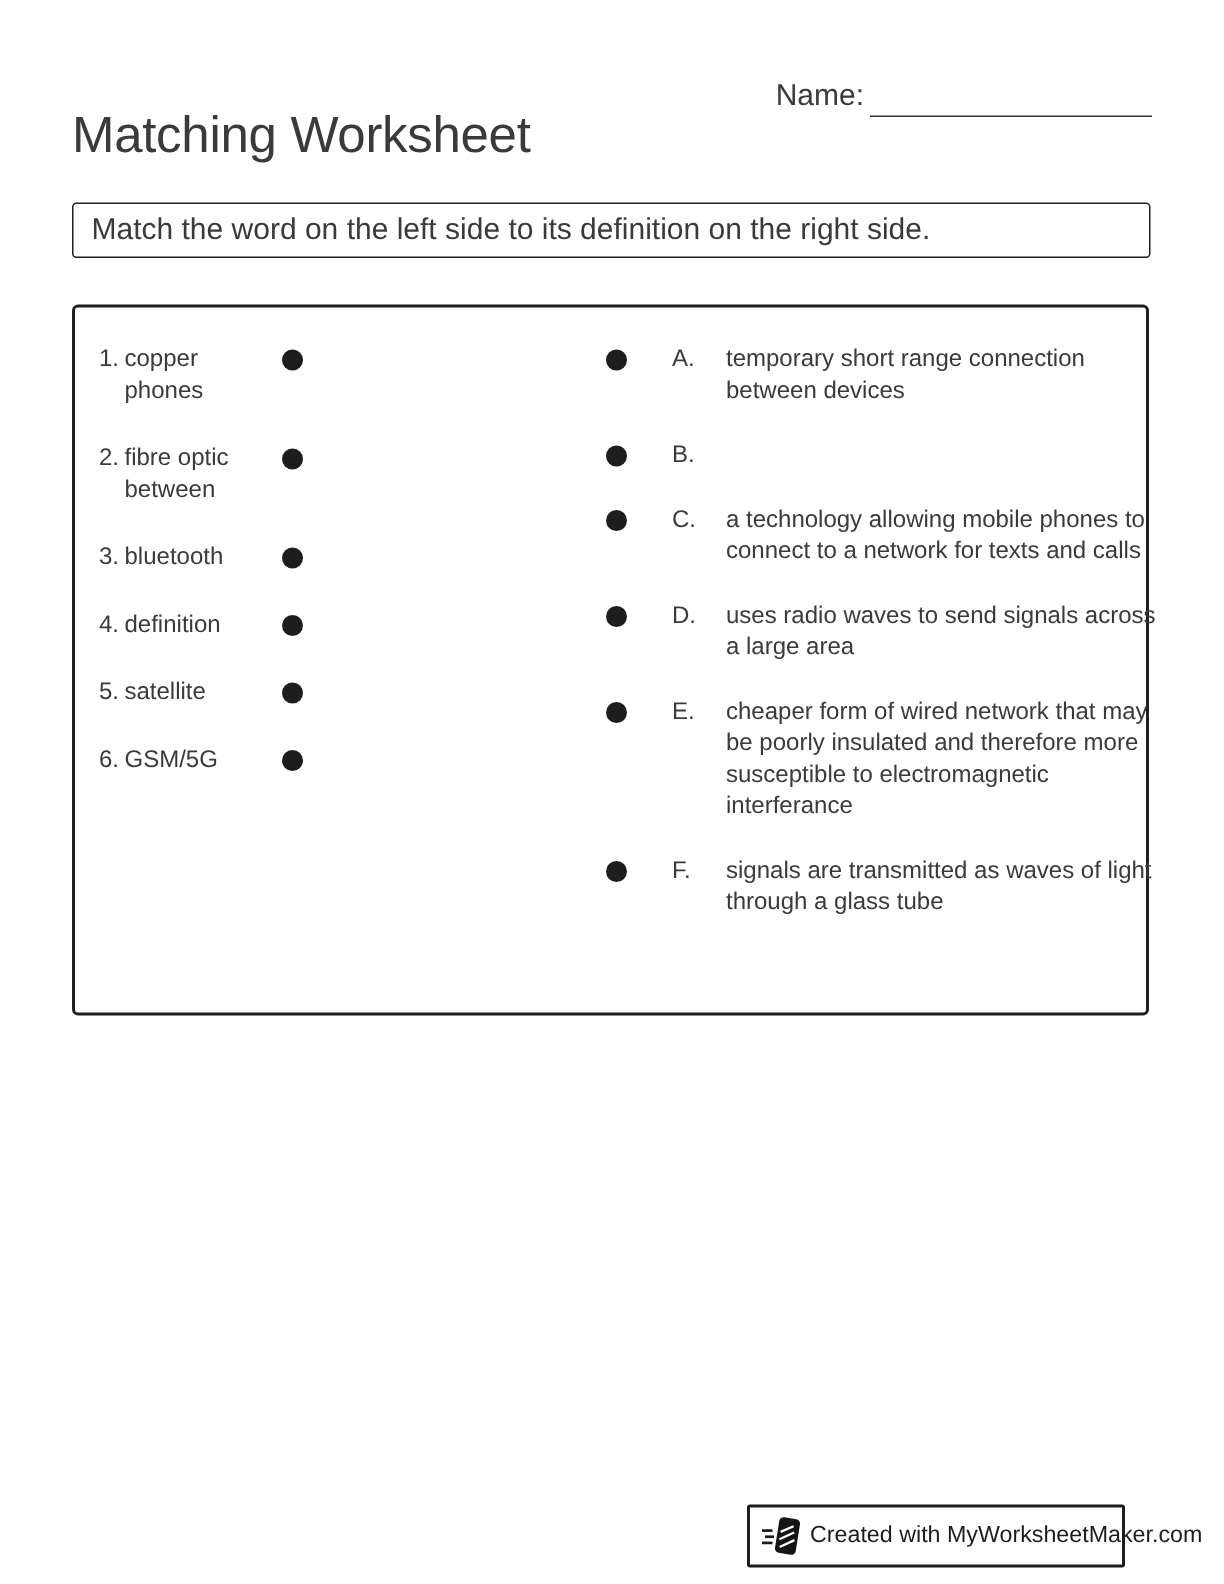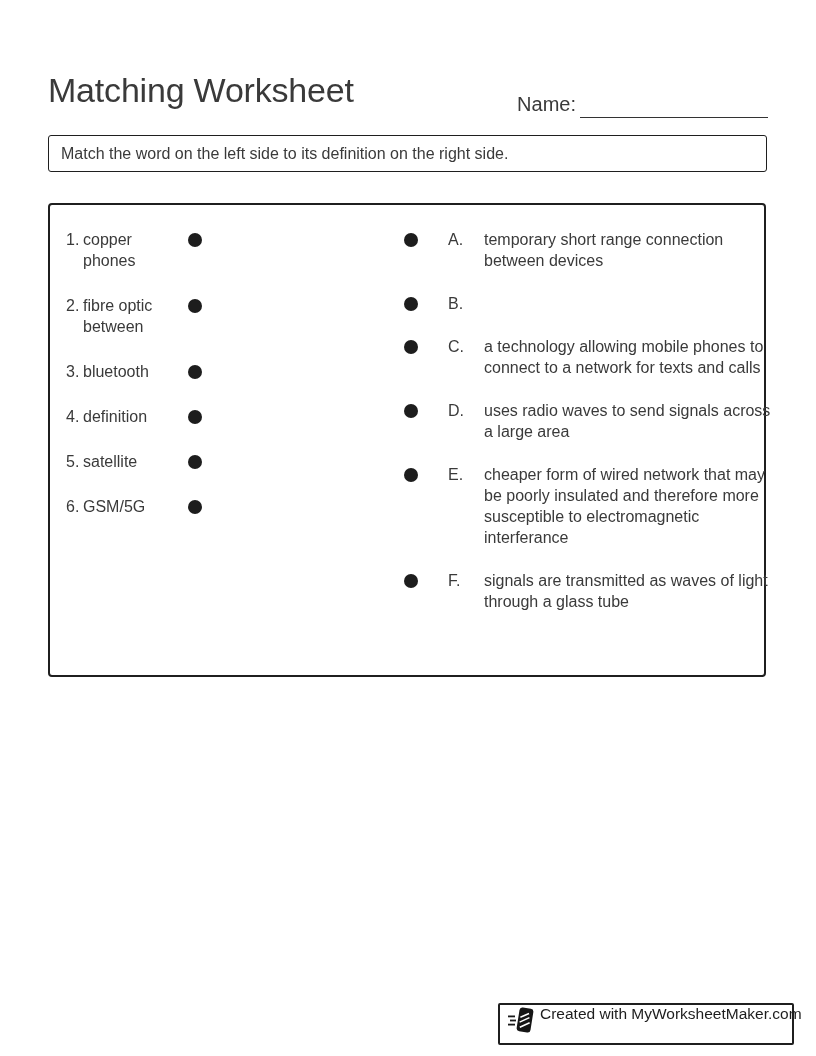--- a/index.html
+++ b/index.html
@@ -20,38 +20,38 @@
   }
 
   .page-title {
     position: absolute; left: 48px; top: 47px;
     font-size: 34px; line-height: 40px; font-weight: 400;
     letter-spacing: -0.2px;
   }
 
   .name-wrap {
     position: absolute; top: 50px; right: 48px;
-    display: flex; align-items: flex-end; margin-top: 40px;
+    display: flex; align-items: flex-end;
   }
   .name-label { font-size: 20px; line-height: 28px; }
   .name-line {
     display: inline-block;
     width: 188px; height: 26px;
     margin-left: 4px;
     border-bottom: 1.7px solid #333333;
   }
 
   .instructions-box {
     position: absolute; left: 48px; top: 135px;
     width: 719px; height: 37px;
     border: 1.5px solid var(--border);
     border-radius: 3px;
     display: flex; align-items: center;
     padding: 0 12px;
-    font-size: 16px;
+    font-size: 20px;
   }
 
   .matching-box {
     position: absolute; left: 48px; top: 203px;
     width: 718px; height: 474px;
     border: 2px solid var(--border);
     border-radius: 4px;
     padding: 24px 0 0 16px;
     display: flex; align-items: flex-start;
   }
@@ -78,24 +78,24 @@
     display: flex;
     margin-bottom: 22px;
     font-size: 16px; line-height: 21px;
   }
   .def-item .dot { margin-right: 30px; }
   .def-letter { width: 16px; flex: none; }
   .def-text { width: 294px; flex: none; margin-left: 20px; }
 
   .footer-box {
     position: absolute; left: 498px; top: 1003px;
-    width: 296px; height: 42px;
+    width: 252px; height: 42px;
     border: 2px solid var(--border);
     border-radius: 2px;
-    display: flex; align-items: flex-start;
+    display: flex; align-items: center;
     padding: 0 8px;
   }
   .footer-logo { flex: none; margin-right: 6px; display: inline-flex; }
   .footer-credit { font-size: 15.5px; color: #1d1d1d; white-space: nowrap; }
 </style>
 </head>
 <body>
 
 <h1 class="page-title">Matching Worksheet</h1>
 

